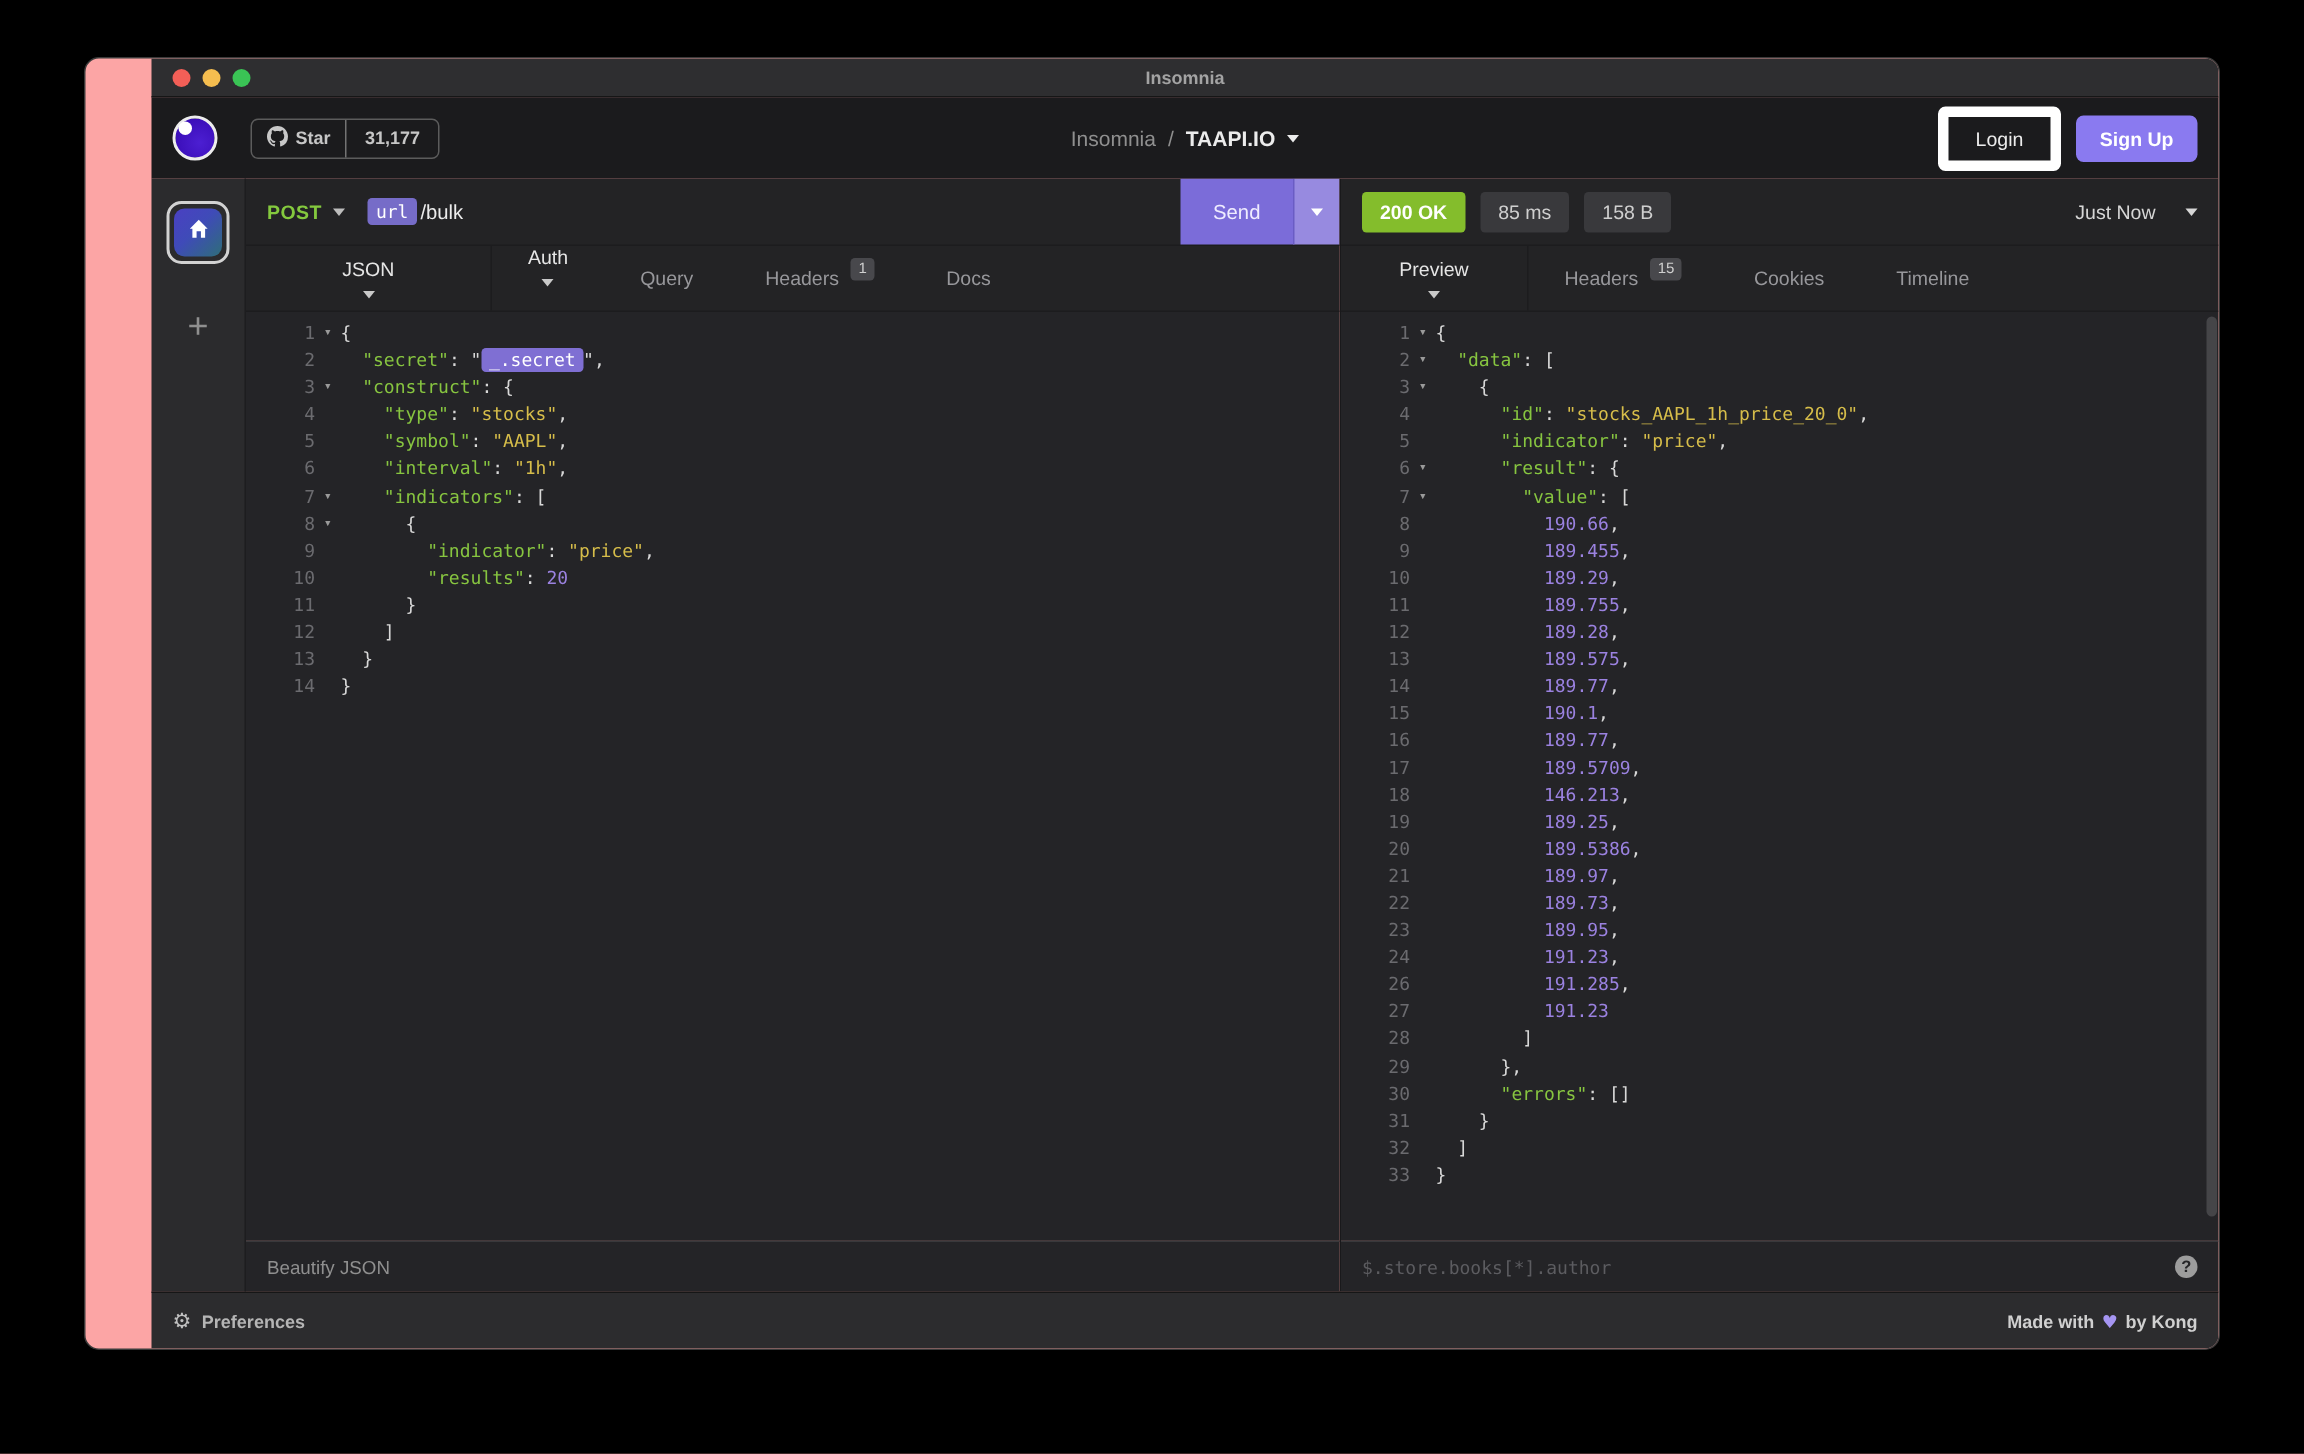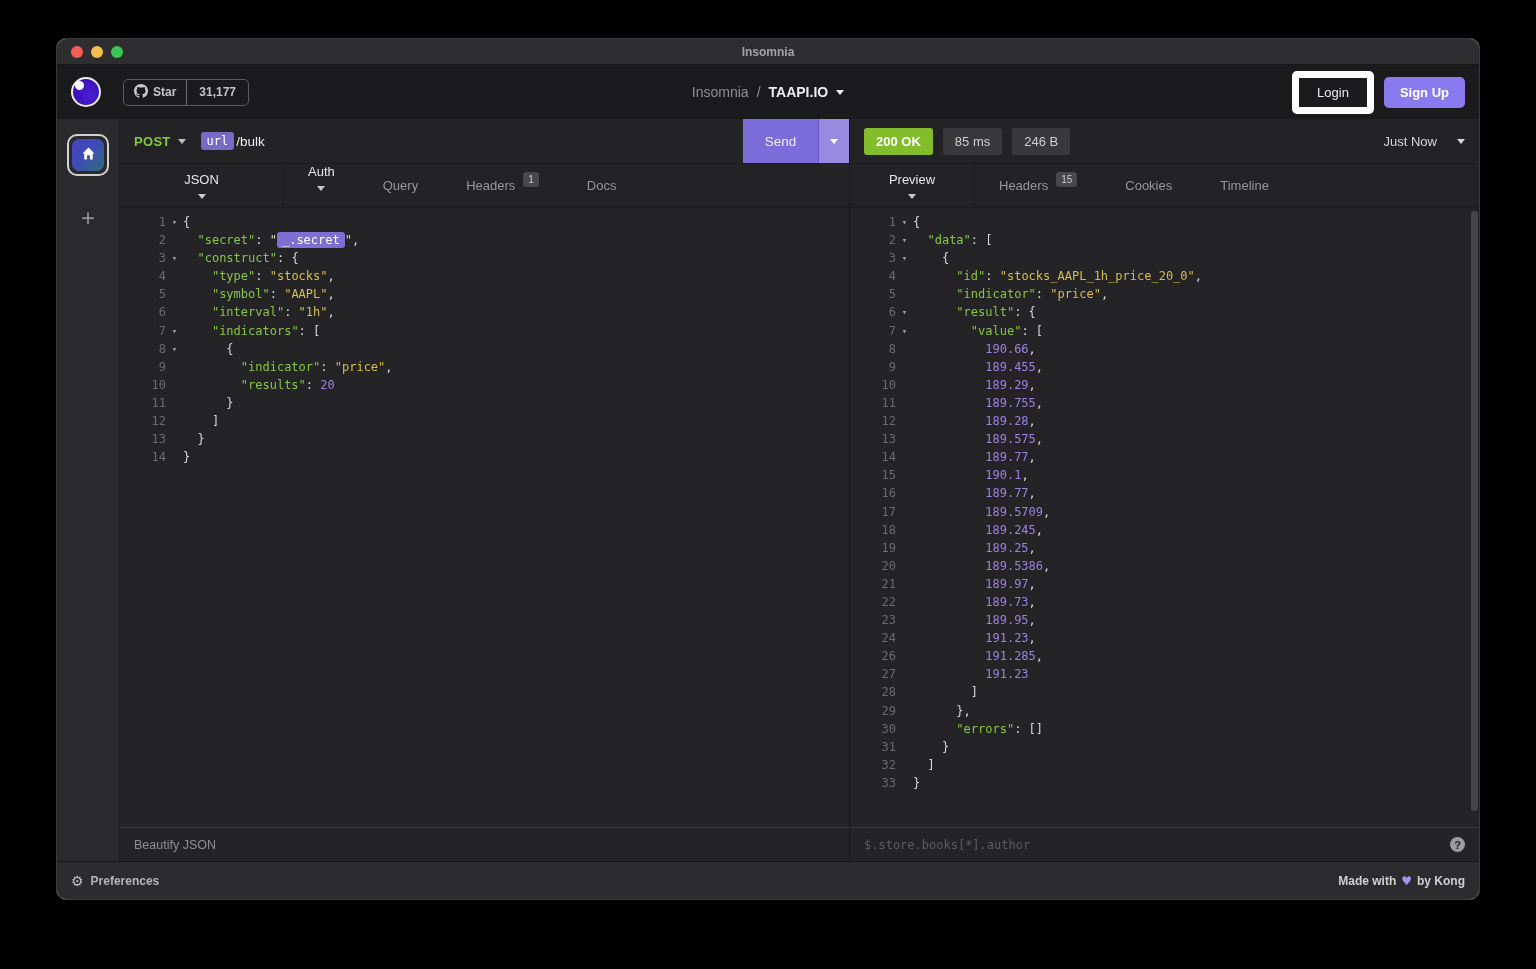--- a/index.html
+++ b/index.html
@@ -4,20 +4,21 @@
 <style>
   * { margin:0; padding:0; box-sizing:border-box; }
   html,body { width:1536px; height:969px; background:#000; font-family:"Liberation Sans", sans-serif; overflow:hidden; }
 
   .window {
     position:absolute; left:56px; top:38px; width:1424px; height:862px;
     background:#fca5a5; border-radius:10px; overflow:hidden;
     display:flex; flex-direction:column;
     box-shadow:0 18px 50px rgba(0,0,0,.7);
     border:1px solid #3a3a3a;
+    padding-left:44px;
   }
 
   
   .titlebar { height:26px; background:#2e2e30; border-bottom:1px solid #161616; position:relative; display:flex; align-items:center; flex-shrink:0; }
   .traffic { display:flex; gap:8px; margin-left:14px; }
   .tl { width:12px; height:12px; border-radius:50%; display:inline-block; }
   .tl.red { background:#f35f57; } .tl.yellow { background:#f5bd4f; } .tl.green { background:#3ac455; }
   .win-title { position:absolute; left:0; right:0; text-align:center; color:#a3a3a3; font-size:12px; font-weight:bold; }
 
   
@@ -206,21 +207,21 @@
         </div>
       <div class="bottombar">
         <span class="beautify-label">Beautify JSON</span>
       </div>
     </div>
 
     <div class="panel response-panel">
       <div class="toolbar">
         <span class="status-badge">200 OK</span>
         <span class="meta-badge">85 ms</span>
-        <span class="meta-badge">246 B</span>
+        <span class="meta-badge">158 B</span>
         <span class="history">
           <span>Just Now</span>
           <span class="caret"></span>
         </span>
       </div>
       <div class="tabs" id="response-tabs">
           <div class="tab tab-first bright">
             <span>Preview</span>
             <span class="caret"></span>
           </div>
@@ -247,21 +248,21 @@
           <div class="code-line"><span class="ln">8</span><span class="fold"></span><span class="code"><span class="tok-punc">          </span><span class="tok-num">190.66</span><span class="tok-punc">,</span></span></div>
           <div class="code-line"><span class="ln">9</span><span class="fold"></span><span class="code"><span class="tok-punc">          </span><span class="tok-num">189.455</span><span class="tok-punc">,</span></span></div>
           <div class="code-line"><span class="ln">10</span><span class="fold"></span><span class="code"><span class="tok-punc">          </span><span class="tok-num">189.29</span><span class="tok-punc">,</span></span></div>
           <div class="code-line"><span class="ln">11</span><span class="fold"></span><span class="code"><span class="tok-punc">          </span><span class="tok-num">189.755</span><span class="tok-punc">,</span></span></div>
           <div class="code-line"><span class="ln">12</span><span class="fold"></span><span class="code"><span class="tok-punc">          </span><span class="tok-num">189.28</span><span class="tok-punc">,</span></span></div>
           <div class="code-line"><span class="ln">13</span><span class="fold"></span><span class="code"><span class="tok-punc">          </span><span class="tok-num">189.575</span><span class="tok-punc">,</span></span></div>
           <div class="code-line"><span class="ln">14</span><span class="fold"></span><span class="code"><span class="tok-punc">          </span><span class="tok-num">189.77</span><span class="tok-punc">,</span></span></div>
           <div class="code-line"><span class="ln">15</span><span class="fold"></span><span class="code"><span class="tok-punc">          </span><span class="tok-num">190.1</span><span class="tok-punc">,</span></span></div>
           <div class="code-line"><span class="ln">16</span><span class="fold"></span><span class="code"><span class="tok-punc">          </span><span class="tok-num">189.77</span><span class="tok-punc">,</span></span></div>
           <div class="code-line"><span class="ln">17</span><span class="fold"></span><span class="code"><span class="tok-punc">          </span><span class="tok-num">189.5709</span><span class="tok-punc">,</span></span></div>
-          <div class="code-line"><span class="ln">18</span><span class="fold"></span><span class="code"><span class="tok-punc">          </span><span class="tok-num">189.245</span><span class="tok-punc">,</span></span></div>
+          <div class="code-line"><span class="ln">18</span><span class="fold"></span><span class="code"><span class="tok-punc">          </span><span class="tok-num">146.213</span><span class="tok-punc">,</span></span></div>
           <div class="code-line"><span class="ln">19</span><span class="fold"></span><span class="code"><span class="tok-punc">          </span><span class="tok-num">189.25</span><span class="tok-punc">,</span></span></div>
           <div class="code-line"><span class="ln">20</span><span class="fold"></span><span class="code"><span class="tok-punc">          </span><span class="tok-num">189.5386</span><span class="tok-punc">,</span></span></div>
           <div class="code-line"><span class="ln">21</span><span class="fold"></span><span class="code"><span class="tok-punc">          </span><span class="tok-num">189.97</span><span class="tok-punc">,</span></span></div>
           <div class="code-line"><span class="ln">22</span><span class="fold"></span><span class="code"><span class="tok-punc">          </span><span class="tok-num">189.73</span><span class="tok-punc">,</span></span></div>
           <div class="code-line"><span class="ln">23</span><span class="fold"></span><span class="code"><span class="tok-punc">          </span><span class="tok-num">189.95</span><span class="tok-punc">,</span></span></div>
           <div class="code-line"><span class="ln">24</span><span class="fold"></span><span class="code"><span class="tok-punc">          </span><span class="tok-num">191.23</span><span class="tok-punc">,</span></span></div>
           <div class="code-line"><span class="ln">26</span><span class="fold"></span><span class="code"><span class="tok-punc">          </span><span class="tok-num">191.285</span><span class="tok-punc">,</span></span></div>
           <div class="code-line"><span class="ln">27</span><span class="fold"></span><span class="code"><span class="tok-punc">          </span><span class="tok-num">191.23</span></span></div>
           <div class="code-line"><span class="ln">28</span><span class="fold"></span><span class="code"><span class="tok-punc">        ]</span></span></div>
           <div class="code-line"><span class="ln">29</span><span class="fold"></span><span class="code"><span class="tok-punc">      },</span></span></div>

